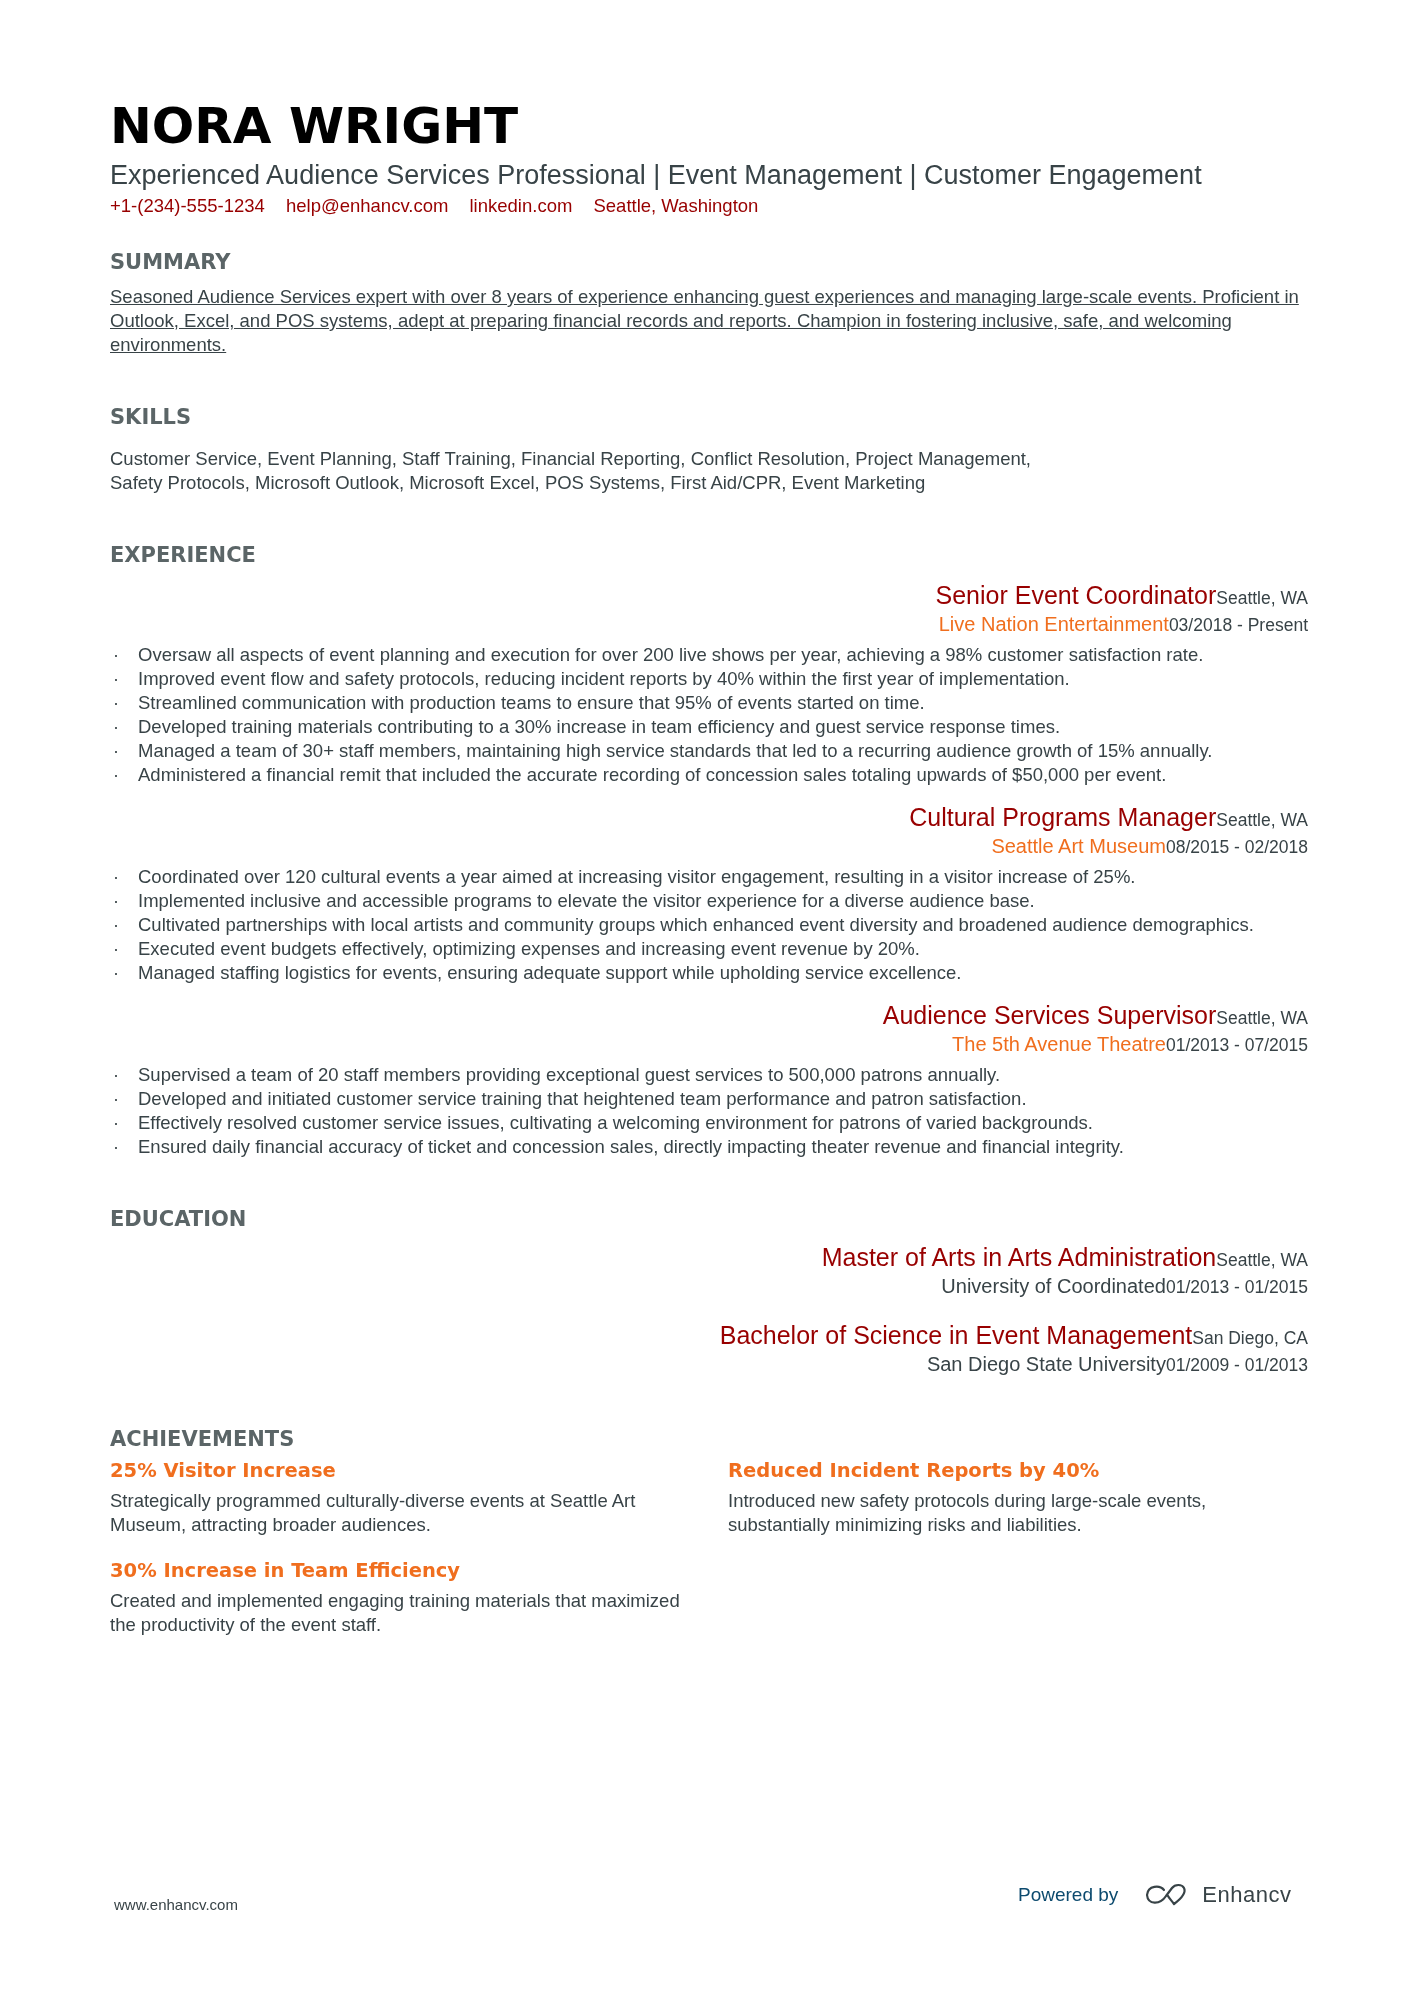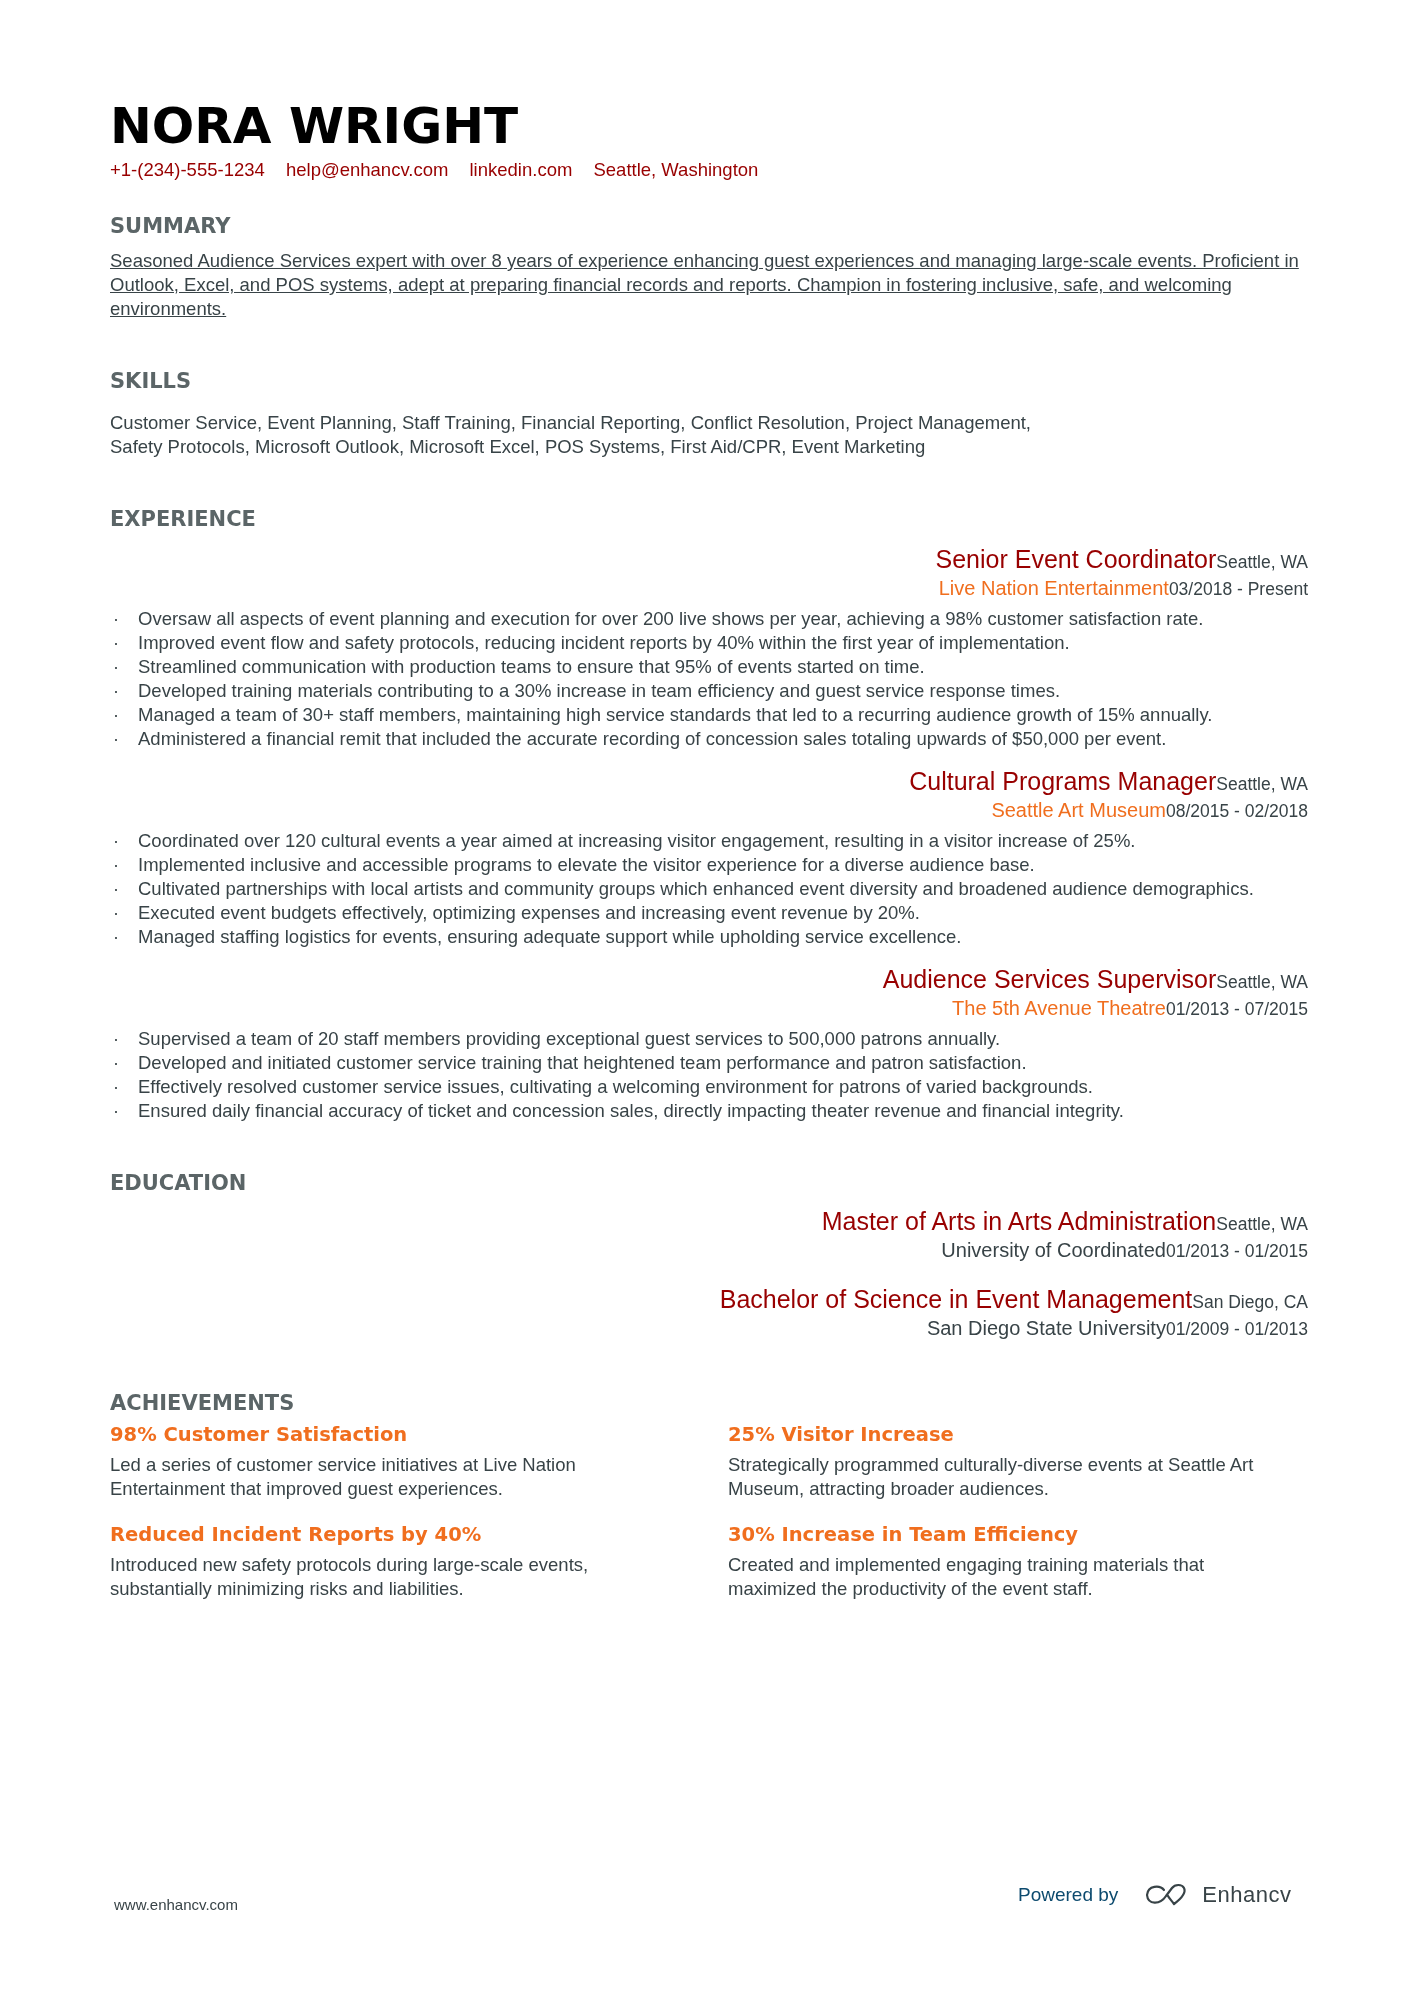--- a/index.html
+++ b/index.html
@@ -92,20 +92,21 @@
     .brand-logo { width: 46px; height: 26px; margin-right: 12px; }
     .brand-name { font-size: 22px; color: #384347; letter-spacing: 0.5px; }
   </style>
 </head>
 <body>
 
 <div class="page">
 
   <header>
     <div class="name">NORA WRIGHT</div>
+    <div class="headline">Experienced Audience Services Professional | Event Management | Customer Engagement</div>
     <div class="contacts">
       <span>+1-(234)-555-1234</span>
       <span>help@enhancv.com</span>
       <span>linkedin.com</span>
       <span>Seattle, Washington</span>
     </div>
   </header>
 
   <section class="summary">
     <div class="section-title">SUMMARY</div>
@@ -201,24 +202,20 @@
         <div class="edu-school">San Diego State University</div>
         <div class="meta">01/2009 - 01/2013</div>
       </div>
     </div>
   </section>
 
   <section class="achievements">
     <div class="section-title">ACHIEVEMENTS</div>
     <div class="ach-grid">
       <div class="ach">
-        <div class="ach-title">98% Customer Satisfaction</div>
-        <div class="ach-desc">Led a series of customer service initiatives at Live Nation Entertainment that improved guest experiences.</div>
-      </div>
-      <div class="ach">
         <div class="ach-title">25% Visitor Increase</div>
         <div class="ach-desc">Strategically programmed culturally-diverse events at Seattle Art Museum, attracting broader audiences.</div>
       </div>
       <div class="ach">
         <div class="ach-title">Reduced Incident Reports by 40%</div>
         <div class="ach-desc">Introduced new safety protocols during large-scale events, substantially minimizing risks and liabilities.</div>
       </div>
       <div class="ach">
         <div class="ach-title">30% Increase in Team Efficiency</div>
         <div class="ach-desc">Created and implemented engaging training materials that maximized the productivity of the event staff.</div>

